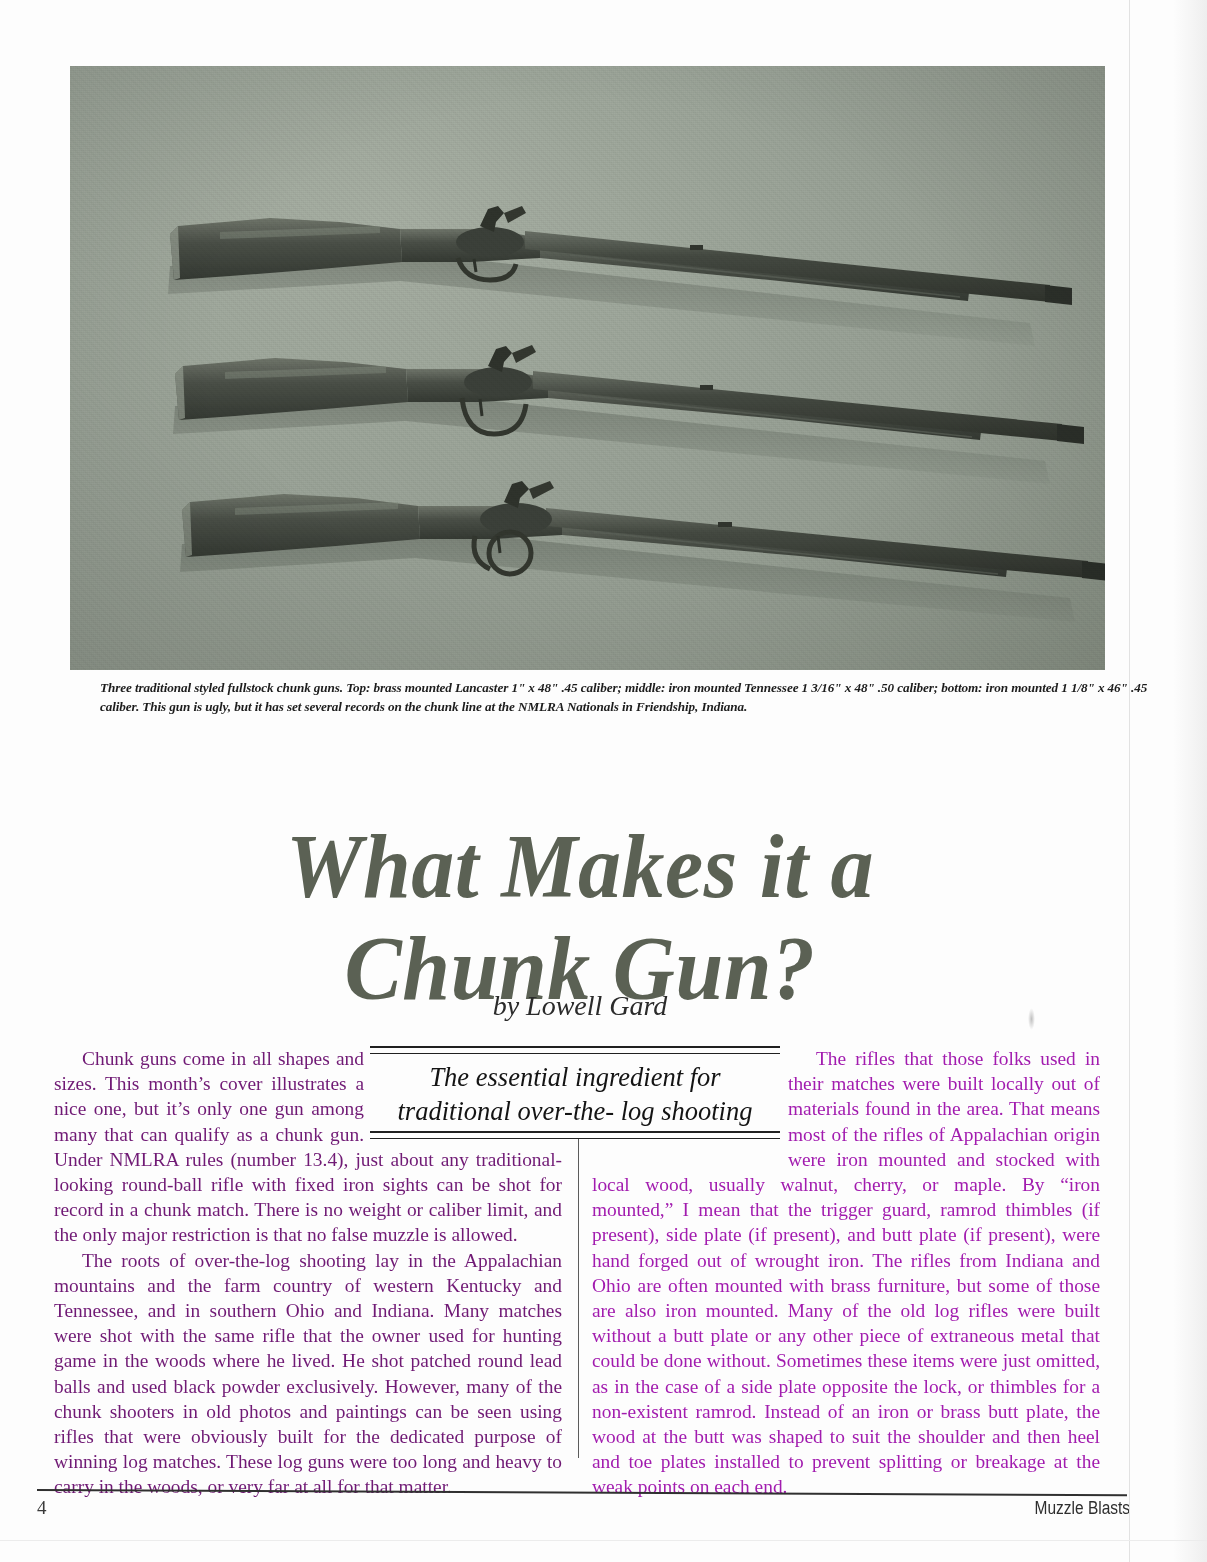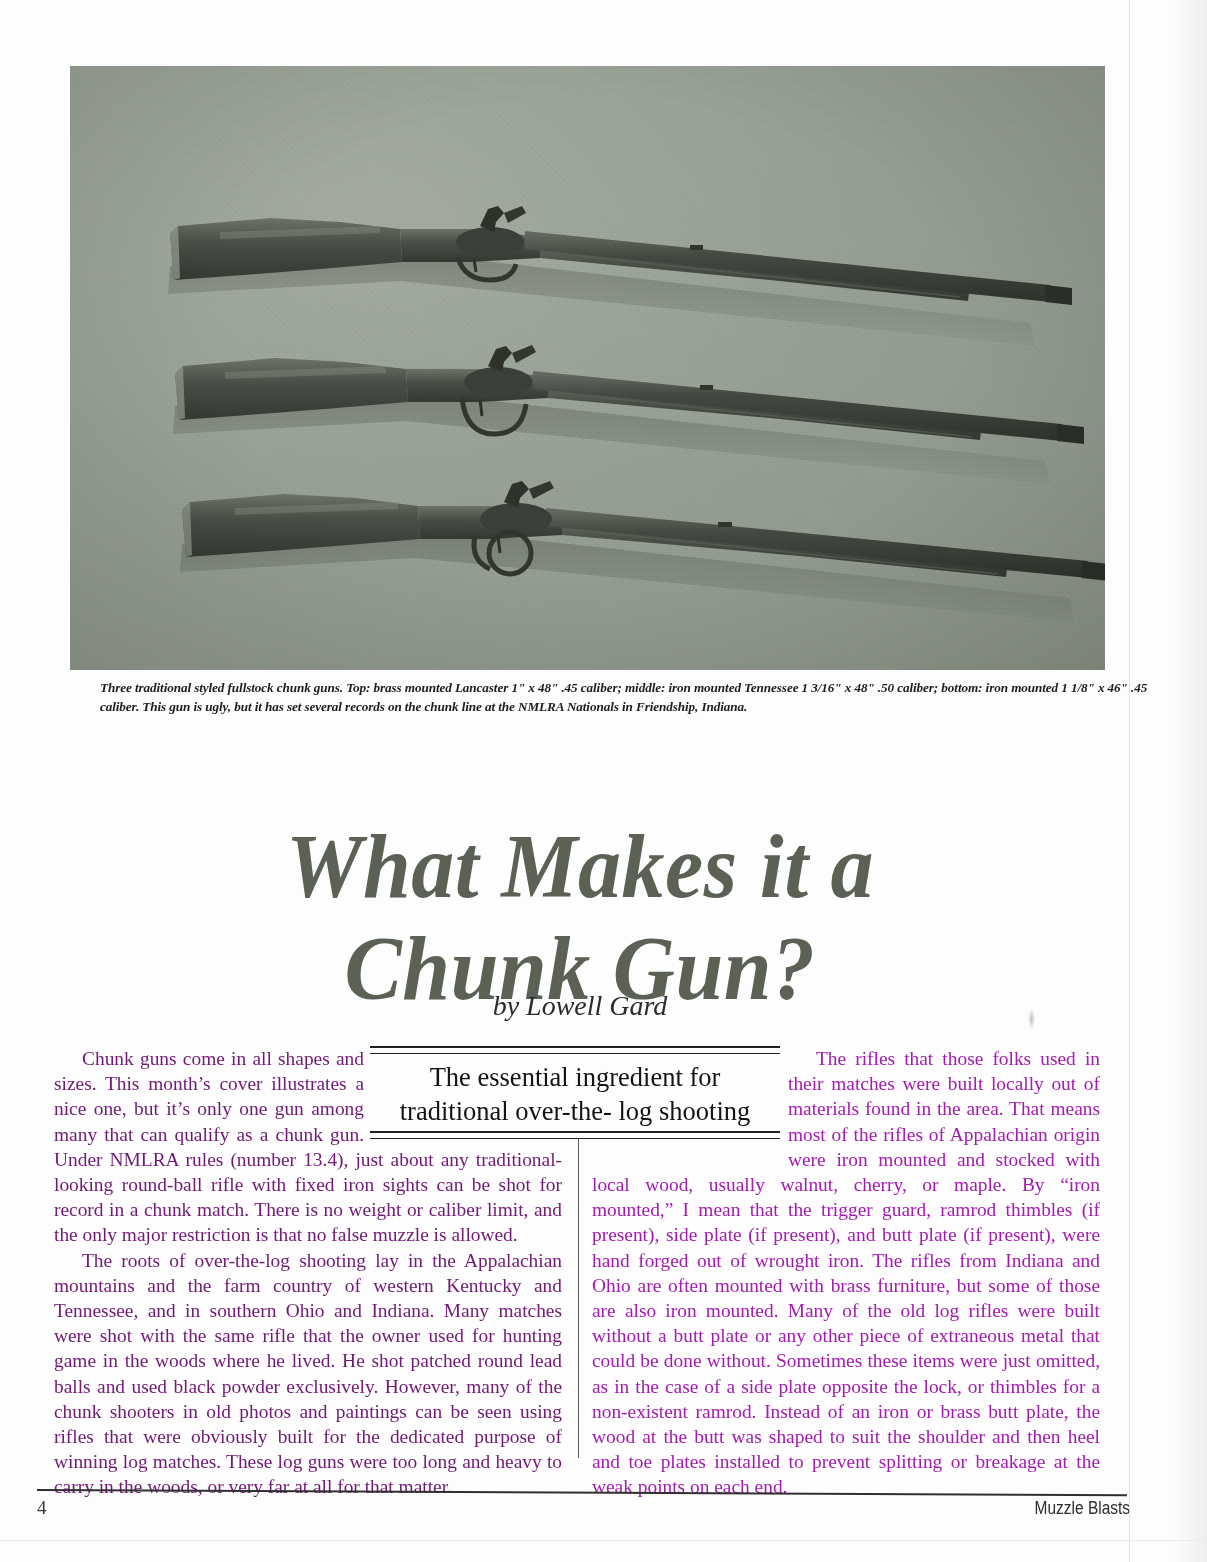--- a/index.html
+++ b/index.html
@@ -181,20 +181,21 @@
     width: 100%;
     height: 5px;
     border-top: 2px solid #202020;
     border-bottom: 1px solid #202020;
     background: #fdfdfd;
   }
   .pq-rule-top { margin-bottom: 6px; }
   .pq-rule-bottom { margin-top: 3px; }
   .pq-text {
     font-family: "Liberation Serif", "DejaVu Serif", serif;
+    font-style: italic;
     font-size: 26.5px;
     line-height: 34px;
     color: #141414;
   }
   .pq-text .pq-line { display: block; }
 
   
   .col-divider {
     position: absolute;
     left: 578px;

